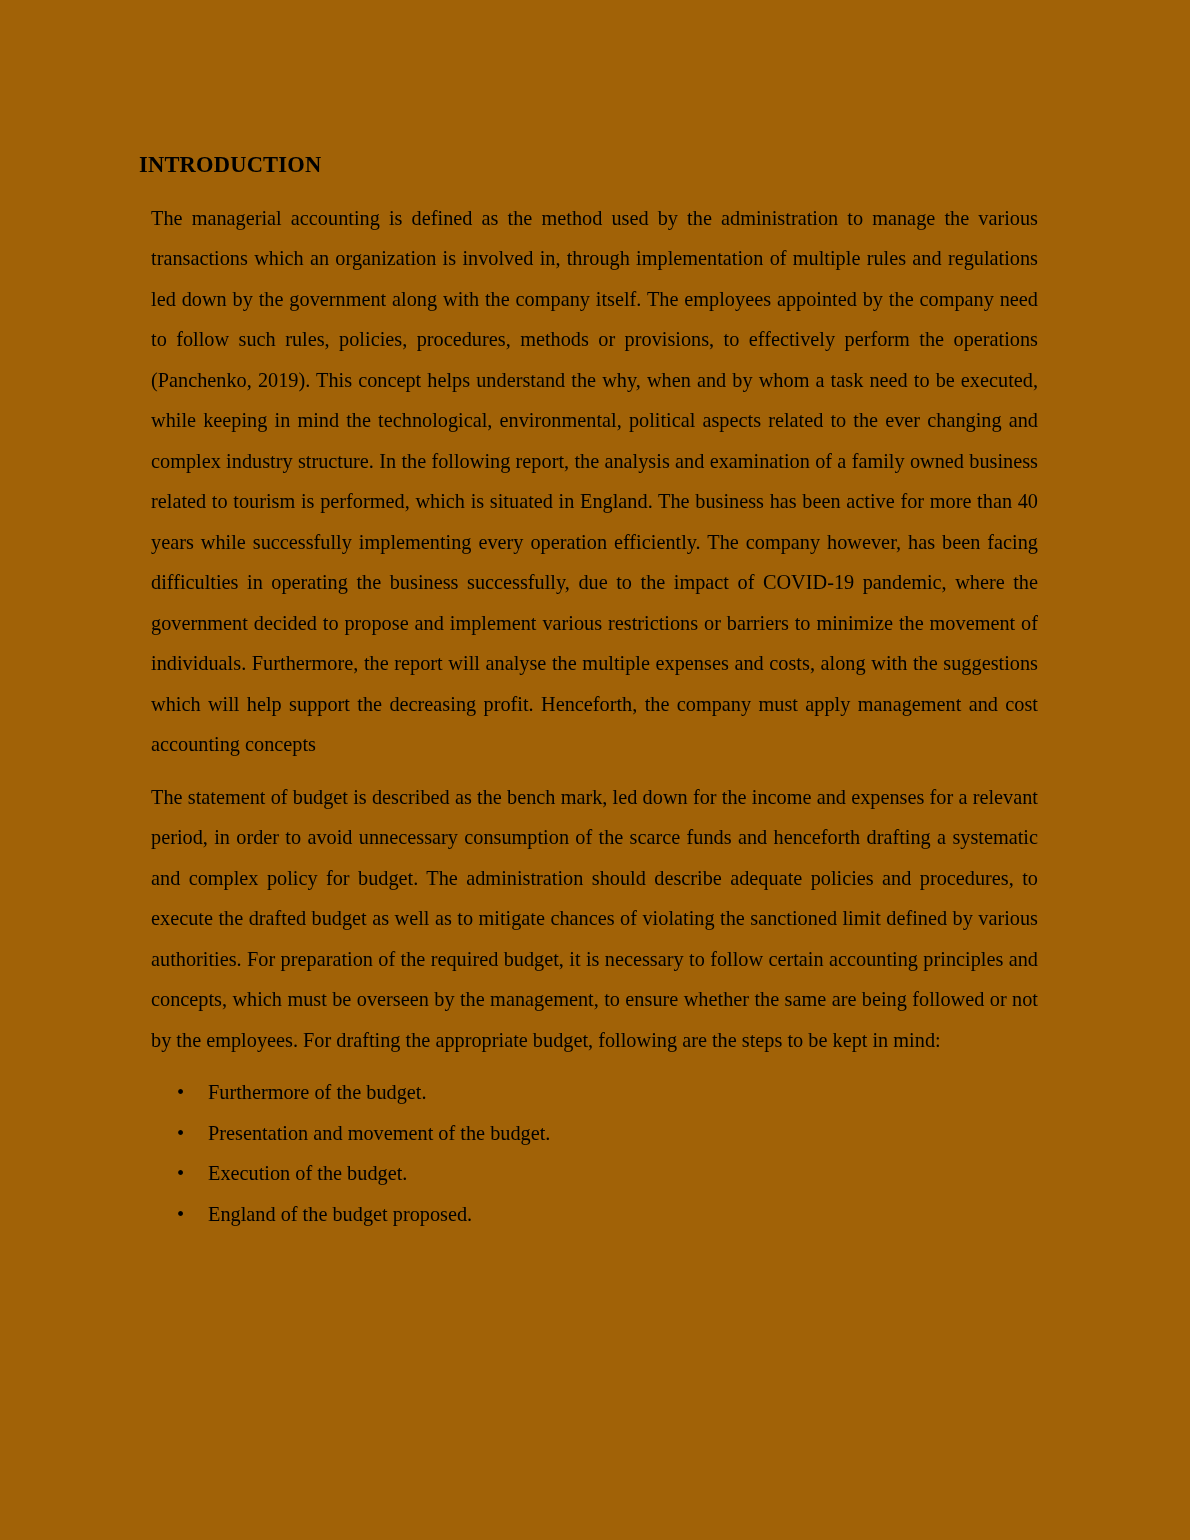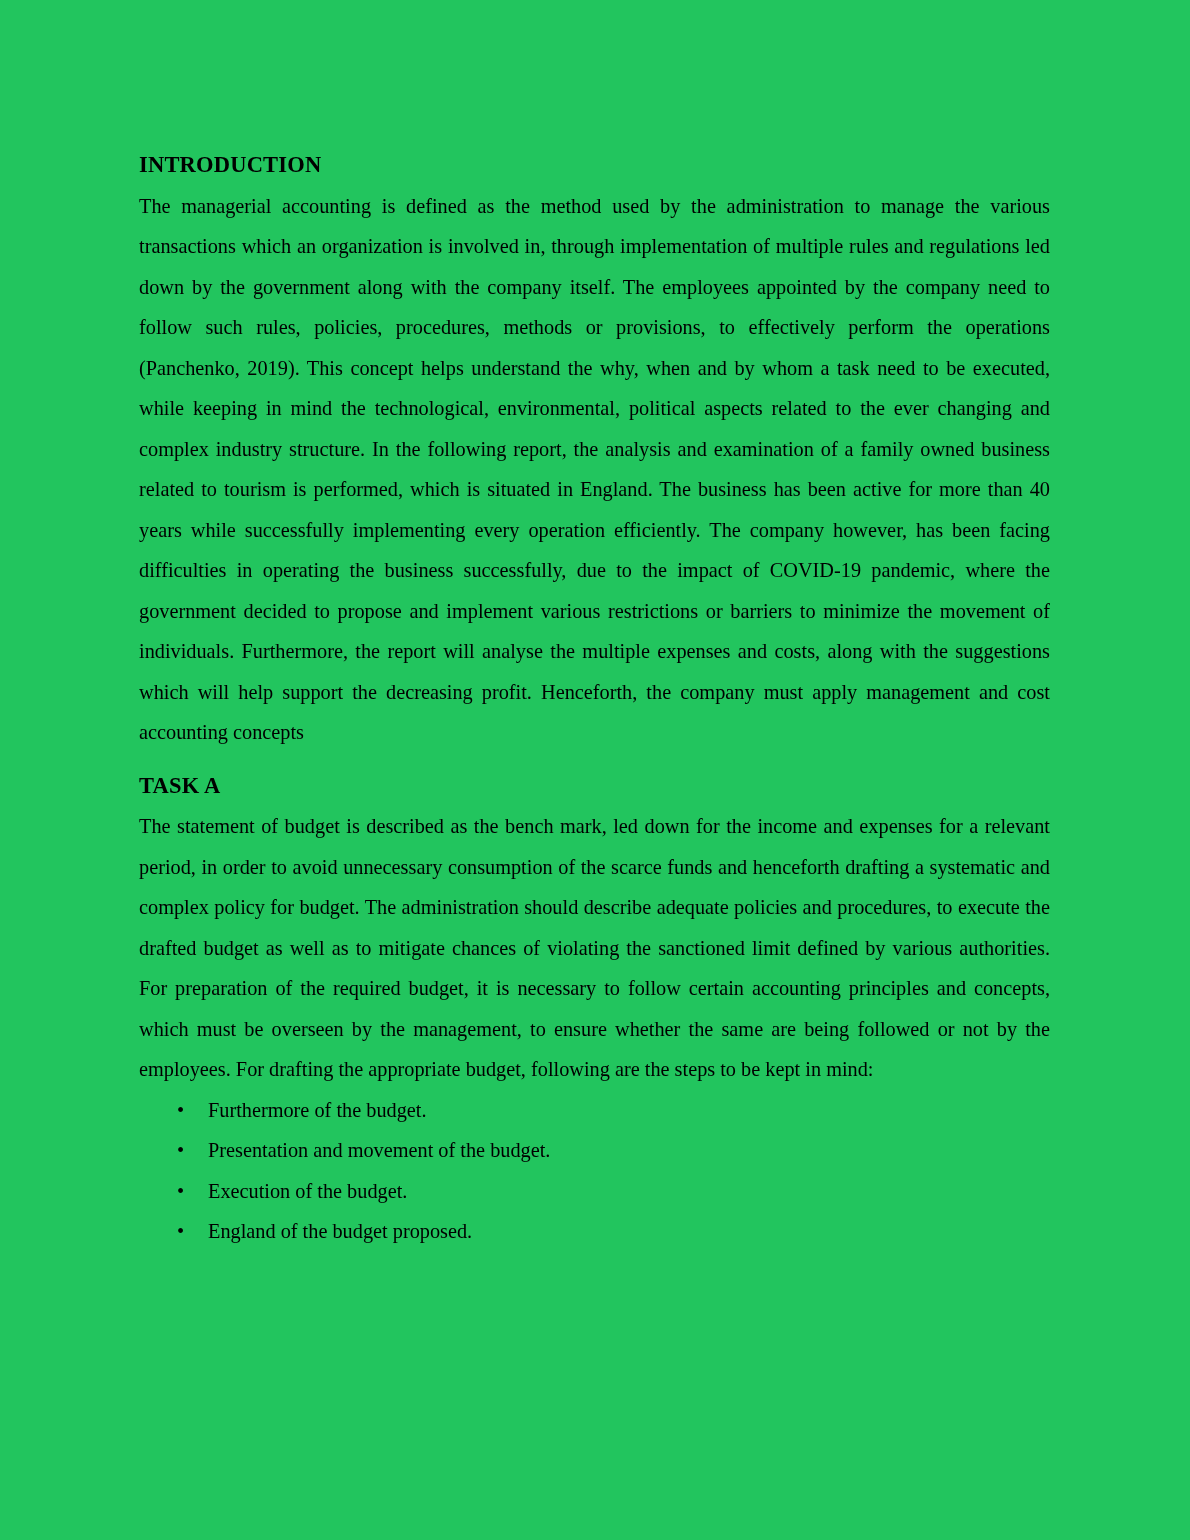--- a/index.html
+++ b/index.html
@@ -6,21 +6,21 @@
   html, body {
     margin: 0;
     padding: 0;
     background: #ffffff;
   }
 
   .page {
     position: relative;
     width: 1190px;
     height: 1540px;
-    background: #22c55e;
+    background: #a16207;
     box-sizing: border-box;
     overflow: hidden;
     font-family: "Liberation Serif", "DejaVu Serif", serif;
     color: #000000;
   }
 
   .content {
     position: absolute;
     left: 139px;
     top: 145px;
@@ -40,21 +40,21 @@
 
   h1.doc-heading.spaced-above {
     margin-top: 13px;
   }
 
   p.body-text {
     font-size: 20.3px;
     line-height: 40.5px;
     text-align: justify;
     text-justify: inter-word;
-    margin: 0;
+    margin: 12px;
     padding: 0;
     text-indent: 0;
     hyphens: none;
   }
 
   ul.bullet-list {
     list-style: none;
     margin: 0;
     padding: 0;
   }
@@ -79,21 +79,20 @@
 </head>
 <body>
 
 <div class="page">
   <div class="content">
 
     <h1 class="doc-heading">INTRODUCTION</h1>
 
     <p class="body-text">The managerial accounting is defined as the method used by the administration to manage the various transactions which an organization is involved in, through implementation of multiple rules and regulations led down by the government along with the company itself. The employees appointed by the company need to follow such rules, policies, procedures, methods or provisions, to effectively perform the operations (Panchenko, 2019). This concept helps understand the why, when and by whom a task need to be executed, while keeping in mind the technological, environmental, political aspects related to the ever changing and complex industry structure. In the following report, the analysis and examination of a family owned business related to tourism is performed, which is situated in England. The business has been active for more than 40 years while successfully implementing every operation efficiently. The company however, has been facing difficulties in operating the business successfully, due to the impact of COVID-19 pandemic, where the government decided to propose and implement various restrictions or barriers to minimize the movement of individuals. Furthermore, the report will analyse the multiple expenses and costs, along with the suggestions which will help support the decreasing profit. Henceforth, the company must apply management and cost accounting concepts</p>
 
-    <h1 class="doc-heading spaced-above">TASK A</h1>
 
     <p class="body-text">The statement of budget is described as the bench mark, led down for the income and expenses for a relevant period, in order to avoid unnecessary consumption of the scarce funds and henceforth drafting a systematic and complex policy for budget. The administration should describe adequate policies and procedures, to execute the drafted budget as well as to mitigate chances of violating the sanctioned limit defined by various authorities. For preparation of the required budget, it is necessary to follow certain accounting principles and concepts, which must be overseen by the management, to ensure whether the same are being followed or not by the employees. For drafting the appropriate budget, following are the steps to be kept in mind:</p>
 
     <ul class="bullet-list">
       <li>
         <span class="bullet-glyph">•</span>
         <span>Furthermore of the budget.</span>
       </li>
       <li>
         <span class="bullet-glyph">•</span>

